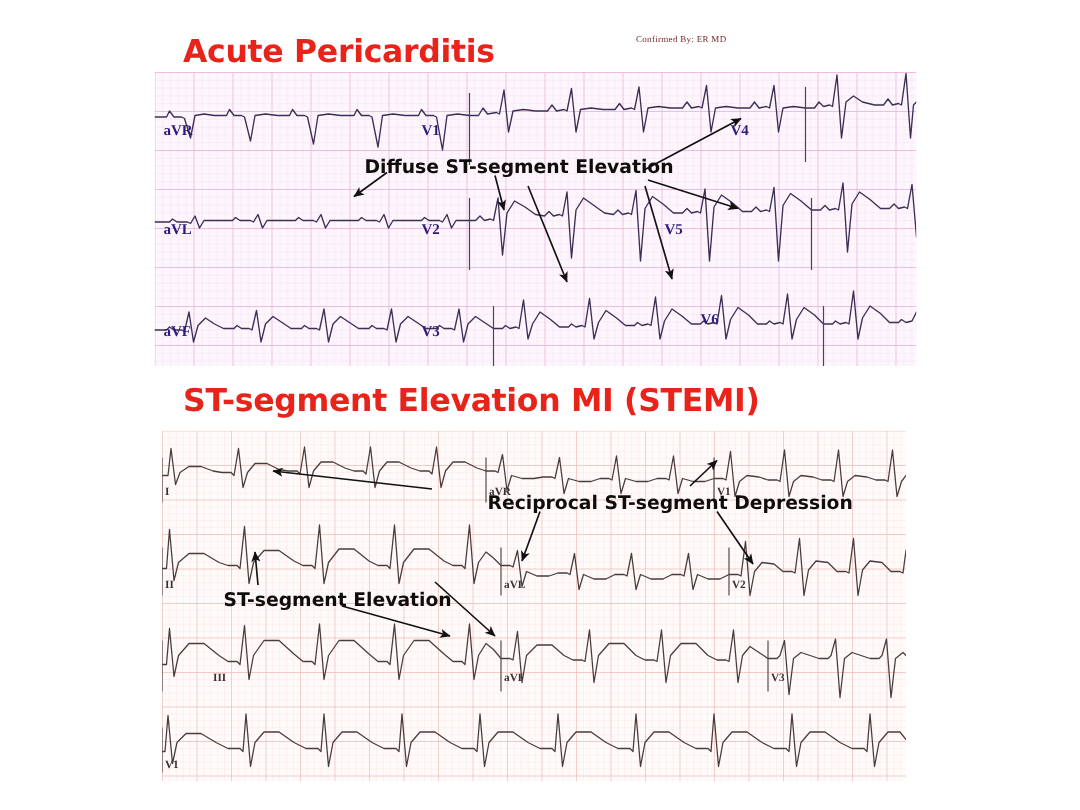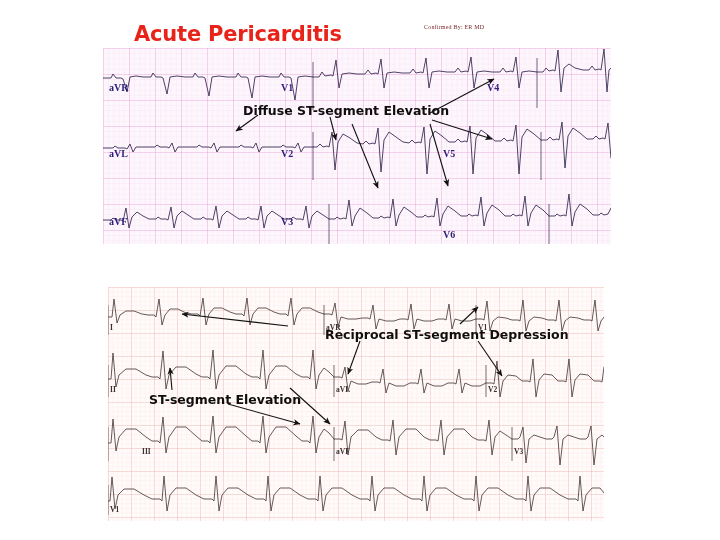--- a/index.html
+++ b/index.html
@@ -27,21 +27,20 @@
     font-family: "DejaVu Sans", sans-serif;
     font-weight: bold;
     color: #e8231a;
     letter-spacing: -0.2px;
     white-space: nowrap;
   }
   #title-pericarditis {
     left: 122px;
     top: 22px;
     font-size: 21px;
-    margin-left: 12px;
   }
   #title-stemi {
     left: 122px;
     top: 255px;
     font-size: 21px;
   }
 
   
   .ecg-panel {
     position: absolute;
@@ -208,21 +207,21 @@
     <div class="lead-label" style="left:6px;  top:34px;">aVR</div>
     <div class="lead-label" style="left:178px;top:34px;">V1</div>
     <div class="lead-label" style="left:340px;top:34px;margin-left:44px;">V4</div>
 
     <div class="lead-label" style="left:6px;  top:100px;">aVL</div>
     <div class="lead-label" style="left:178px;top:100px;">V2</div>
     <div class="lead-label" style="left:340px;top:100px;">V5</div>
 
     <div class="lead-label" style="left:6px;  top:168px;">aVF</div>
     <div class="lead-label" style="left:178px;top:168px;">V3</div>
-    <div class="lead-label" style="left:340px;top:181px;">V6</div>
+    <div class="lead-label" style="left:340px;top:160px;padding-left:24px;">V6</div>
   </div>
 
   <div id="header-confirmed">Confirmed By:  ER MD</div>
 
   <div class="anno-text" id="anno-diffuse-ste">Diffuse ST-segment Elevation</div>
 
   <svg class="anno-layer" viewBox="0 0 720 540">
     <defs>
       <marker id="ah" markerWidth="7" markerHeight="7" refX="6" refY="3.2" orient="auto" markerUnits="strokeWidth">
         <path d="M0,0.4 L6.4,3.2 L0,6 L1.6,3.2 z" fill="#111111"></path>
@@ -237,20 +236,21 @@
       <path d="M432,120 L492,139"></path>
 
       <path d="M430,124 L448,186"></path>
 
       <path d="M352,124 L378,188"></path>
 
       <path d="M330,117 L336,140"></path>
     </g>
   </svg>
 
+  <div class="title" id="title-stemi">ST-segment Elevation MI (STEMI)</div>
 
   <div class="ecg-panel" id="panel-stemi">
 
     <svg class="grid-svg" viewBox="0 0 496 234" preserveAspectRatio="none">
       <defs>
         <pattern id="sgrid-small" width="4.6" height="4.6" patternUnits="userSpaceOnUse">
           <path d="M4.6 0 L0 0 L0 4.6" fill="none" stroke="#f8dedb" stroke-width="0.5"></path>
         </pattern>
         <pattern id="sgrid-big" width="23" height="23" patternUnits="userSpaceOnUse">
           <rect width="23" height="23" fill="url(#sgrid-small)"></rect>

